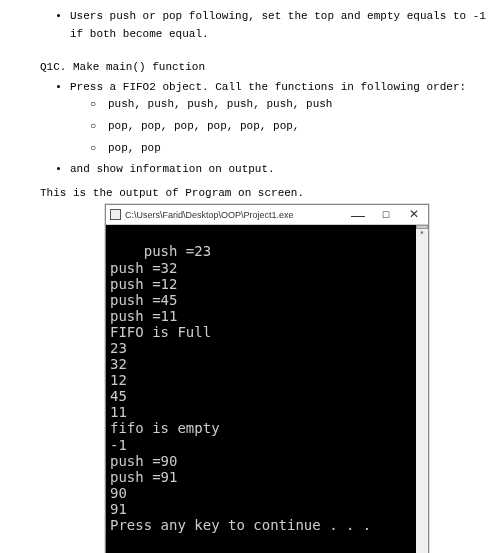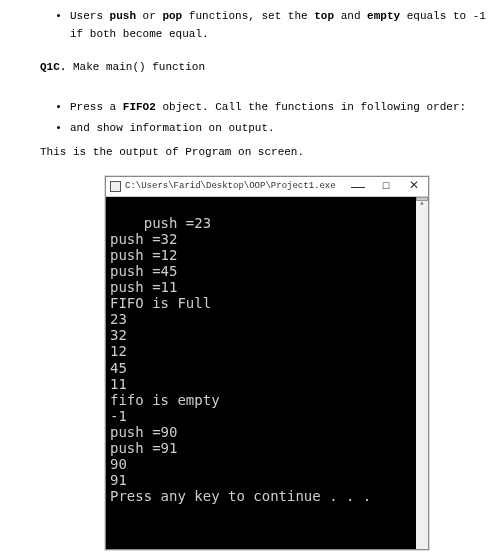--- a/index.html
+++ b/index.html
@@ -31,29 +31,29 @@
       margin-left: -18px;
       font-size: 10px;
     }
     li {
       margin-bottom: 4px;
     }
     .para {
       margin-bottom: 4px;
     }
     .bold {
-      font-weight: bold;
+      font-weight: normal;
     }
     .q-head {
       margin-top: 16px;
-      margin-bottom: 22px;
+      margin-bottom: 2px;
     }
     .output-intro {
       margin-top: 6px;
-      margin-bottom: 14px;
+      margin-bottom: 2px;
     }
     .console-window {
       width: 324px;
       margin-left: 65px;
       border: 1px solid #888;
       background: #fff;
       box-shadow: 0 0 0 1px #ddd;
     }
     .titlebar {
       display: flex;
@@ -71,21 +71,20 @@
       height: 11px;
       margin-right: 4px;
       border: 1px solid #555;
       background: #eee;
       display: inline-block;
     }
     .titlebar-title {
       flex: 1;
       white-space: nowrap;
       overflow: hidden;
-      font-family: Liberation Mono, monospace;
     }
     .titlebar-controls {
       display: flex;
     }
     .ctrl-btn {
       width: 28px;
       height: 20px;
       display: flex;
       align-items: center;
       justify-content: center;
@@ -134,32 +133,35 @@
       font-size: 8px;
       color: #666;
     }
     .scroll-arrow-top { top: 0; }
   </style>
 </head>
 <body>
 
 <ul class="bullet-list">
   <li>
-    <span>Users </span><span class="bold">push</span><span> or </span><span class="bold">pop</span><span> functions, set the </span><span class="bold">top</span><span> and </span><span class="bold">empty</span><span> equals to -1 if both become equal.</span>
+    <span>Users </span><span class="bold">push</span><span> or </span><span class="bold">pop</span><span> following, set the </span><span class="bold">top</span><span> and </span><span class="bold">empty</span><span> equals to -1 if both become equal.</span>
   </li>
 </ul>
 
 <p class="para q-head">
   <span class="bold">Q1C.</span><span> Make main() function</span>
 </p>
 
 <ul class="bullet-list">
   <li>
     <span>Press a </span><span class="bold">FIFO2</span><span> object. Call the functions in following order:</span>
     <ul class="circle-list">
+      <li>push, push, push, push, push, push</li>
+      <li>pop, pop, pop, pop, pop, pop,</li>
+      <li>pop, pop</li>
     </ul>
   </li>
   <li>and show information on output.</li>
 </ul>
 
 <p class="para output-intro">This is the output of Program on screen.</p>
 
 <div class="console-window">
   <div class="titlebar">
     <span class="titlebar-icon"></span>

